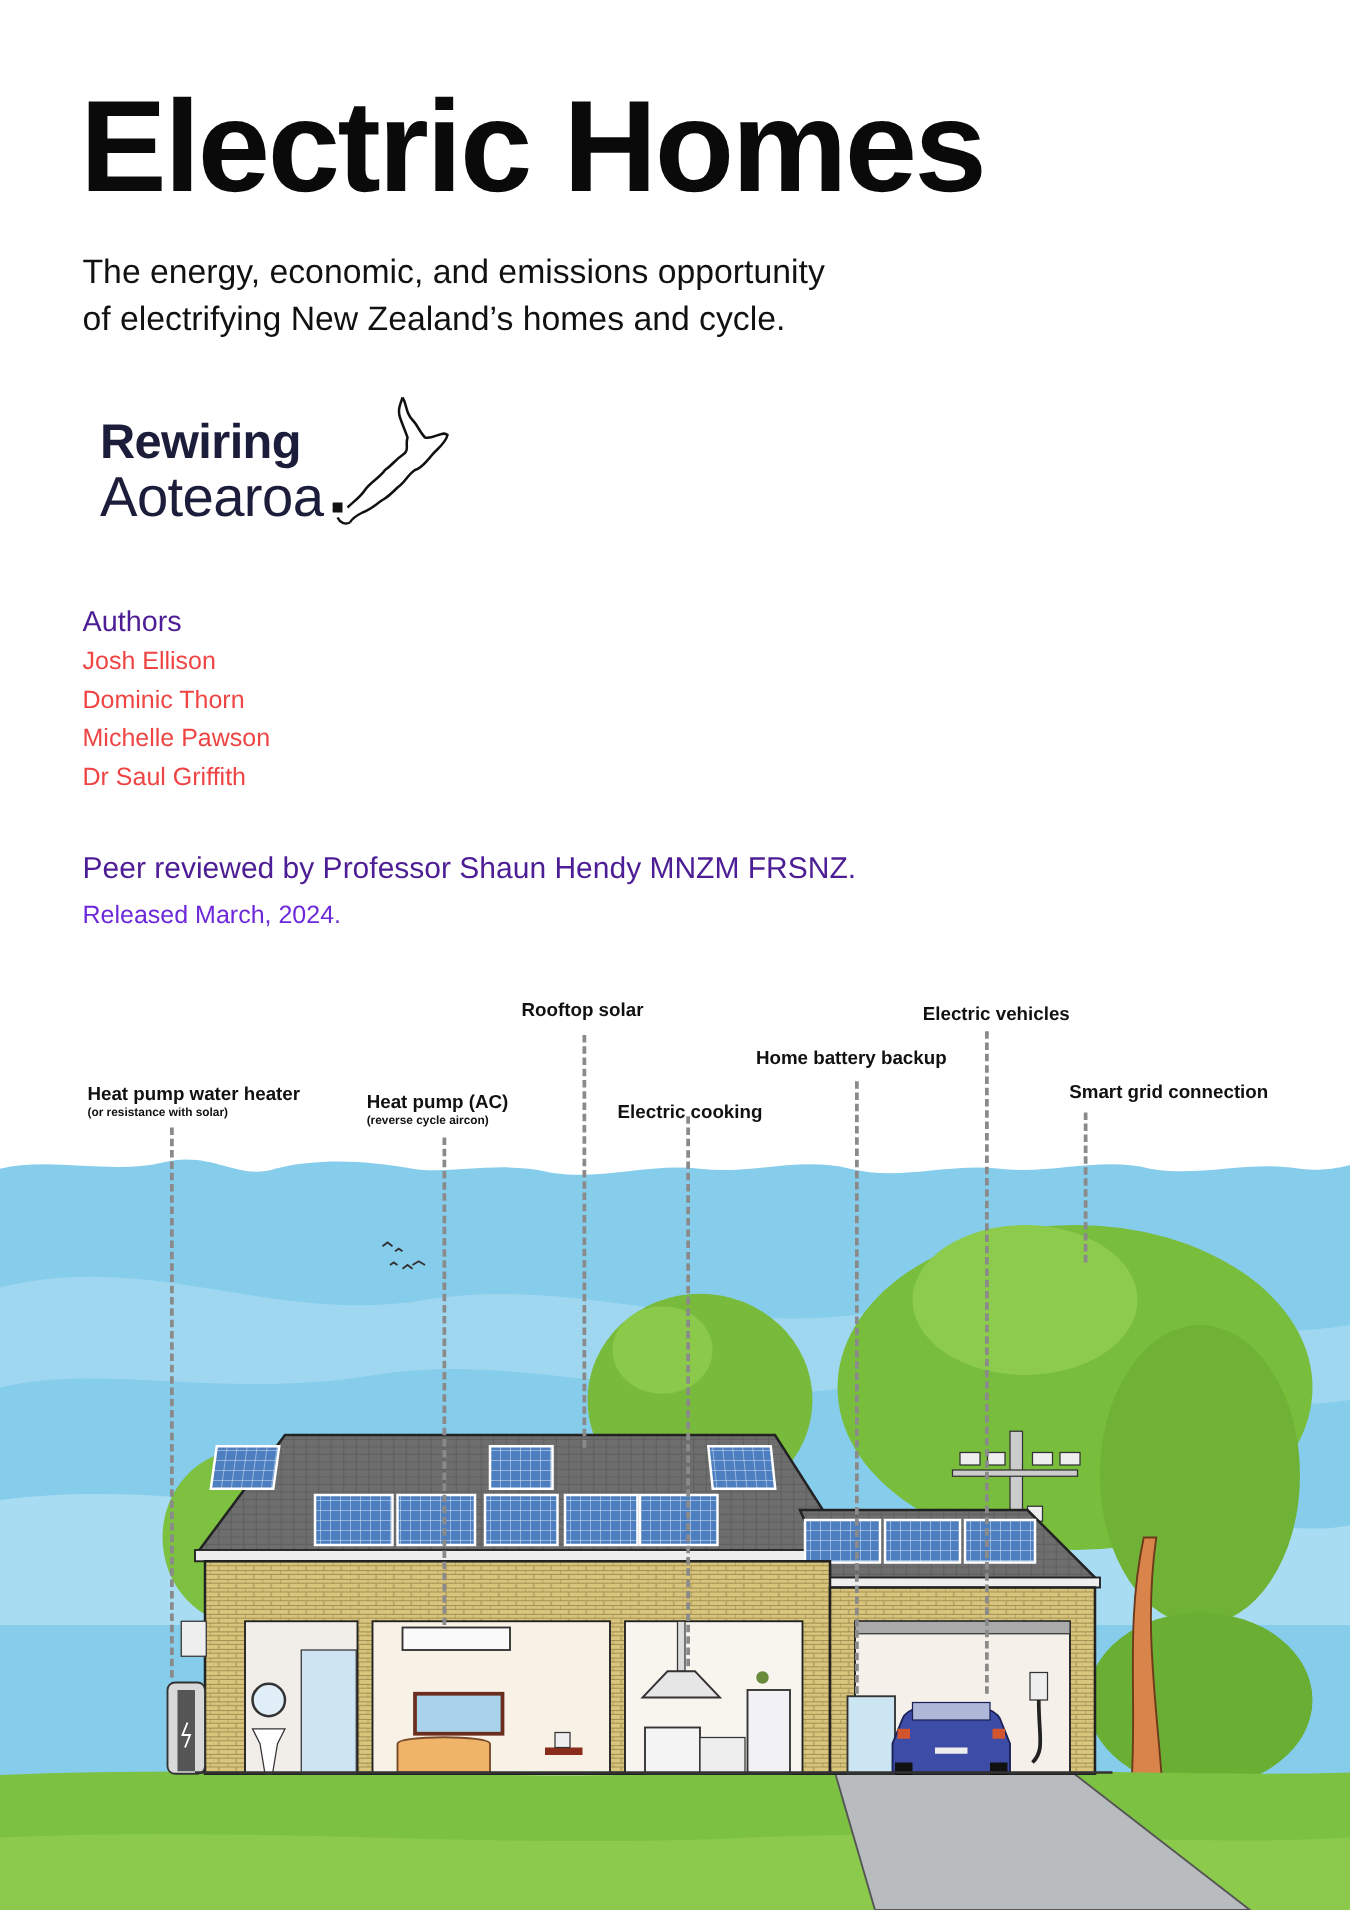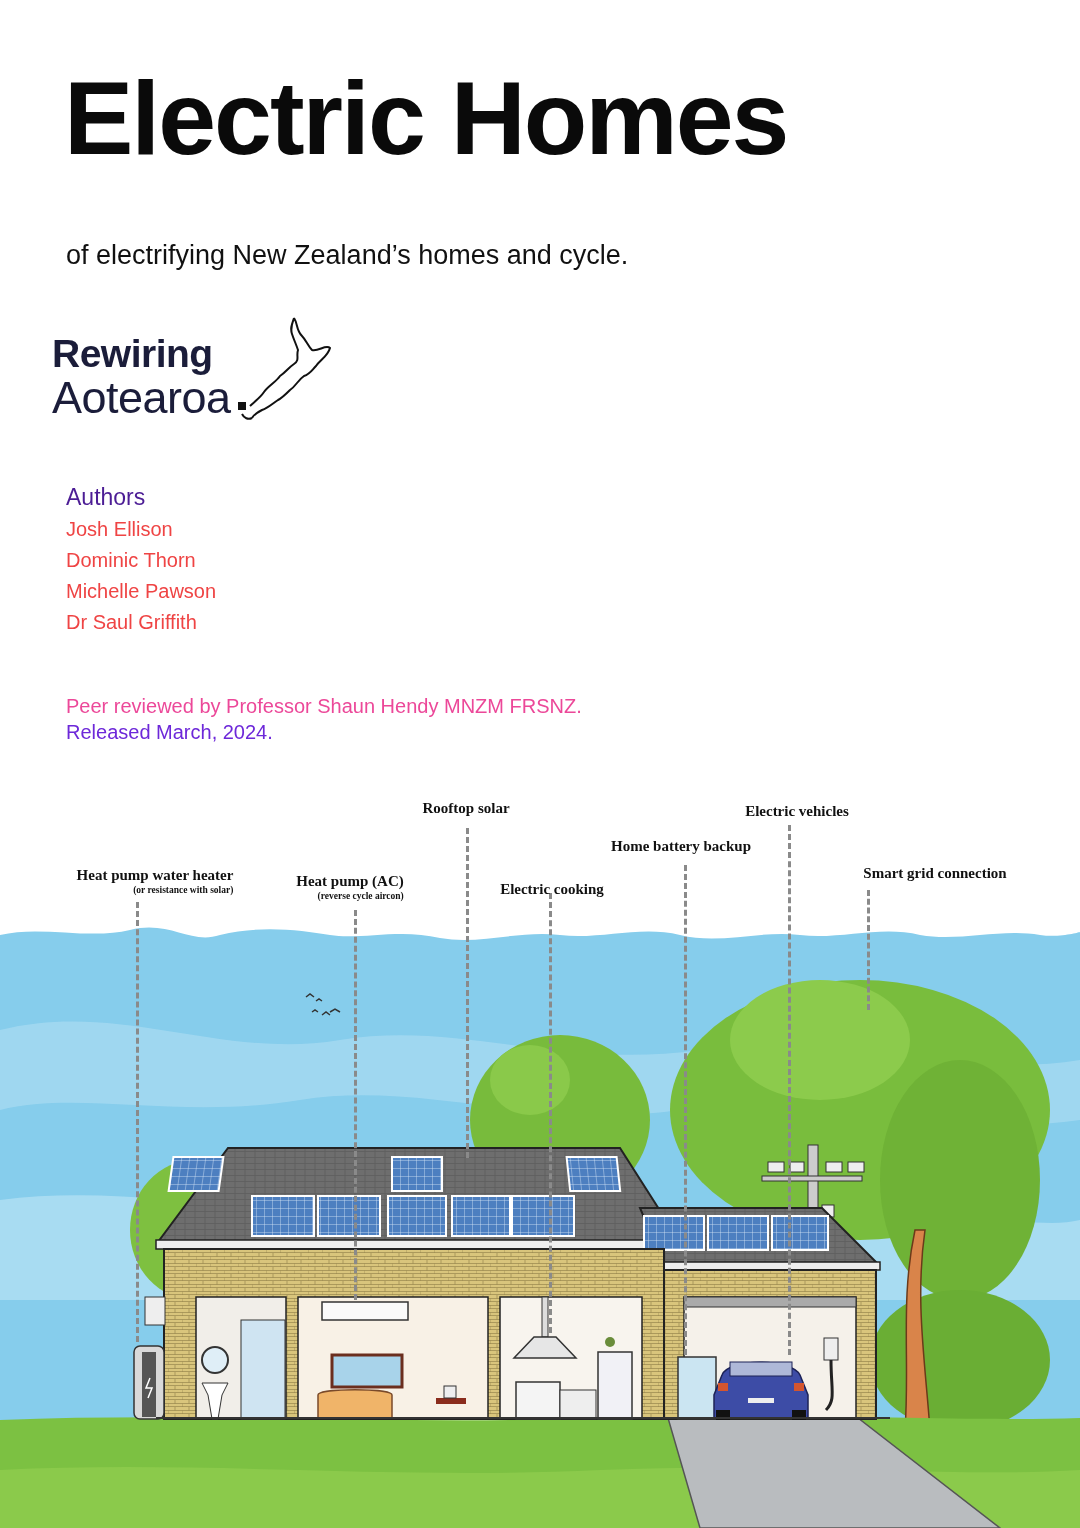--- a/index.html
+++ b/index.html
@@ -1,38 +1,38 @@
 <!DOCTYPE html>
 <html><head>
 <meta charset="utf-8">
 <style>
   html, body { margin:0; padding:0; }
   body { width:1080px; height:1528px; position:relative; overflow:hidden; background:#ffffff; font-family:"Liberation Sans", sans-serif; color:#111; }
   .title { position:absolute; left:64px; top:66px; font-size:104px; font-weight:700; letter-spacing:-2px; line-height:1; margin:0; color:#0a0a0a; }
   .subtitle { position:absolute; left:66px; top:198px; font-size:27px; line-height:38px; font-weight:500; color:#111; width:760px; margin:0; }
-  .logo { position:absolute; left:52px; top:314px; width:300px; height:110px; }
+  .logo { position:absolute; left:80px; top:314px; width:300px; height:110px; }
   .logo .l1 { position:absolute; left:0; top:18px; font-size:39px; font-weight:700; color:#1b1d3a; letter-spacing:-0.5px; }
   .logo .l2 { position:absolute; left:0; top:58px; font-size:45px; font-weight:400; color:#1b1d3a; letter-spacing:-0.5px; }
   .logo svg { position:absolute; left:186px; top:0; }
   .authors-h { position:absolute; left:66px; top:484px; font-size:23px; font-weight:400; color:#4c1d95; }
   .authors { position:absolute; left:66px; top:514px; font-size:20px; color:#ef4444; }
   .authors div { height:31px; line-height:31px; }
-  .peer { position:absolute; left:66px; top:695px; font-size:20px; color:#ec4899; }
+  .peer { position:absolute; left:66px; top:681px; font-size:24px; color:#4c1d95; }
   .released { position:absolute; left:66px; top:721px; font-size:20px; color:#6d28d9; }
-  .label { position:absolute; font-size:15px; font-weight:700; color:#111; text-align:right; white-space:nowrap; transform:translateX(-50%);font-family:Liberation Serif, serif; }
+  .label { position:absolute; font-size:15px; font-weight:700; color:#111; text-align:left; white-space:nowrap; transform:translateX(-50%); }
   .label .sub { display:block; font-size:9.5px; font-weight:700; margin-top:1px; }
   .illus { position:absolute; left:0; top:900px; width:1080px; height:628px; }
   .dash { position:absolute; width:0; border-left:3px dashed #8a8a8a; }
 </style>
 </head>
 <body>
 
 <h1 class="title">Electric Homes</h1>
 <p class="subtitle">
-  <br>
+  <span>The energy, economic, and emissions opportunity</span><br>
   <span>of electrifying New Zealand’s homes and cycle.</span>
 </p>
 
 <div class="logo">
   <span class="l1">Rewiring</span>
   <span class="l2">Aotearoa</span>
   <svg width="100" height="108" viewBox="0 0 100 108">
     <path d="M56 4 C60 10 58 16 64 22 C68 26 70 32 74 36 C80 38 88 30 92 34 C90 42 82 46 78 52 C74 56 72 60 66 62 C60 66 58 72 52 76 C48 80 44 84 40 86 C34 90 30 94 24 96 C20 98 16 100 14 104 M56 4 C54 10 52 14 54 20 C56 26 58 30 60 36 C58 42 62 46 56 50 C50 54 48 58 42 62 C38 68 30 72 26 78 C22 84 16 88 12 92" fill="none" stroke="#111" stroke-width="2"></path>
     <path d="M14 104 C10 106 6 104 4 100" fill="none" stroke="#111" stroke-width="2"></path>
     <rect x="0" y="88" width="8" height="8" fill="#111"></rect>

